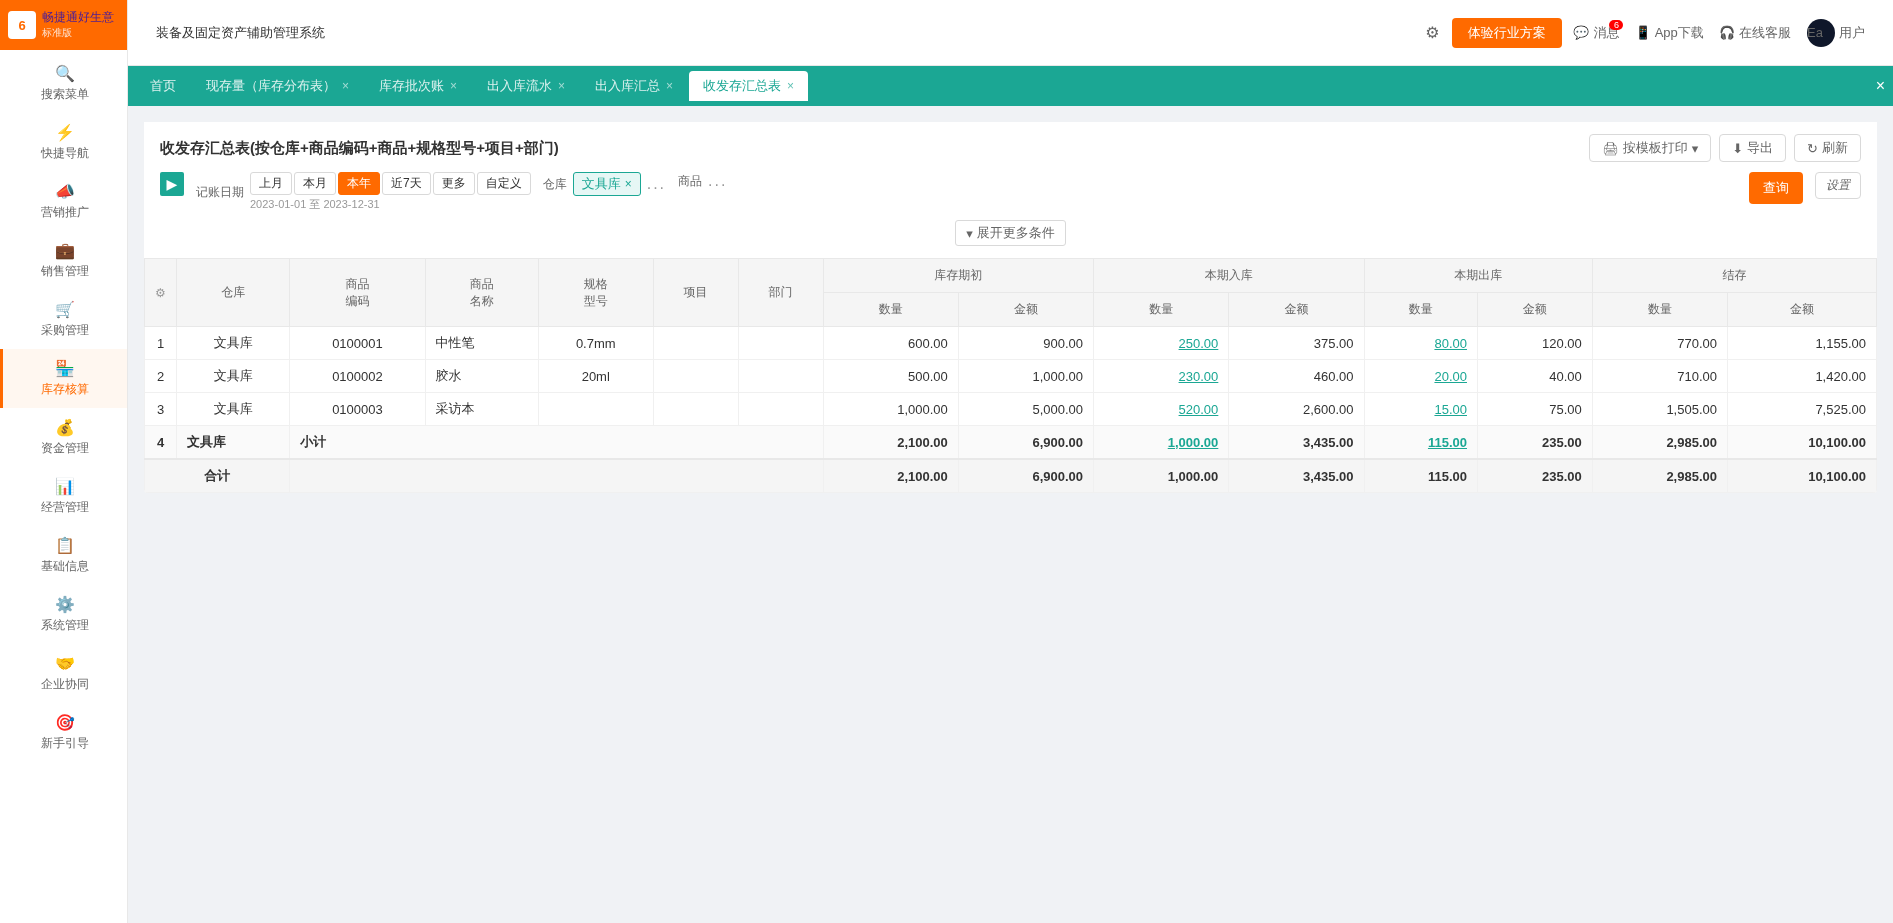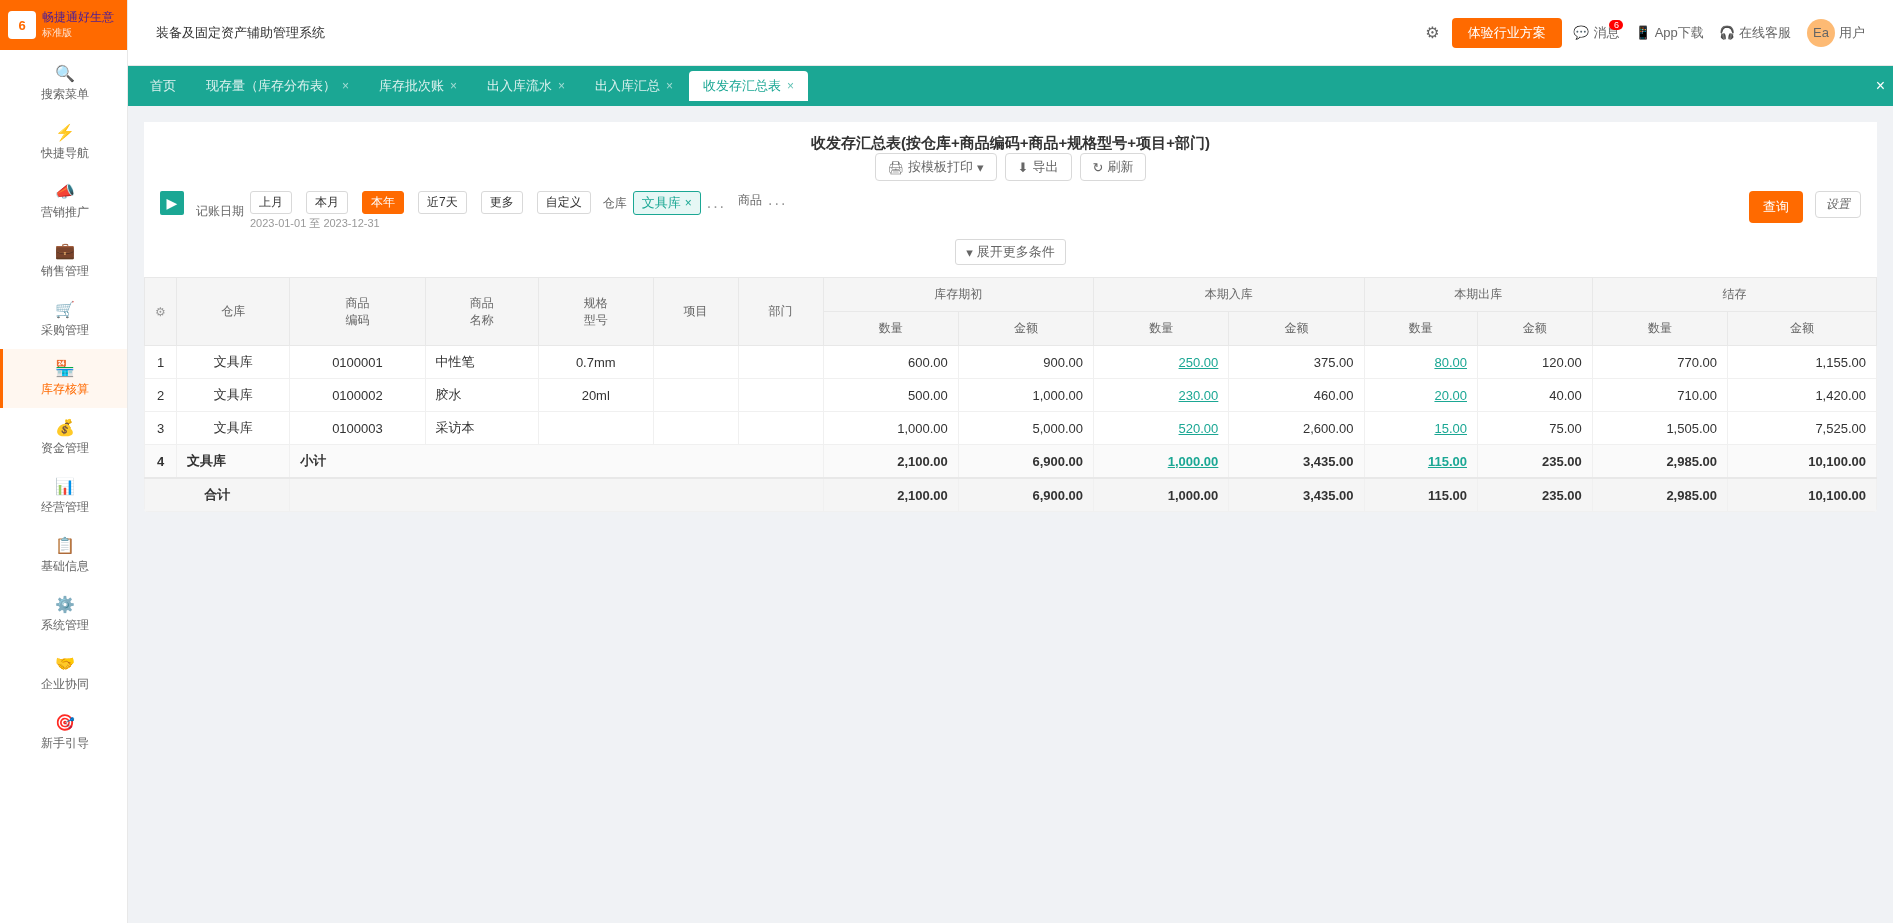--- a/index.html
+++ b/index.html
@@ -23,40 +23,40 @@
     
     .topbar { height: 66px; background: #fff; border-bottom: 1px solid #e8e8e8; display: flex; align-items: center; padding: 0 28px; gap: 12px; }
     .topbar-title { flex: 1; color: #333; font-size: 13px; }
     .topbar-actions { display: flex; align-items: center; gap: 12px; }
     .topbar-btn-orange { background: #ff6a00; color: #fff; border: none; padding: 6px 16px; border-radius: 4px; cursor: pointer; font-size: 13px; }
     .topbar-gear { color: #666; cursor: pointer; font-size: 16px; }
     .topbar-right { display: flex; align-items: center; gap: 16px; color: #666; font-size: 13px; }
     .topbar-badge { position: relative; }
     .badge-dot { position: absolute; top: -4px; right: -4px; background: #f00; color: #fff; border-radius: 10px; font-size: 9px; padding: 0 3px; min-width: 14px; text-align: center; }
     .topbar-user { display: flex; align-items: center; gap: 4px; cursor: pointer; }
-    .user-avatar { width: 28px; height: 28px; background: #fdba74; border-radius: 50%; display: flex; align-items: center; justify-content: center; font-size: 11px; overflow: hidden; }
+    .user-avatar { width: 28px; height: 28px; background: #0f172a; border-radius: 50%; display: flex; align-items: center; font-size: 11px; overflow: hidden; }
 
     
     .tabs-bar { background: #1ba794; display: flex; align-items: center; padding: 0 8px; height: 40px; gap: 2px; }
     .tab { display: flex; align-items: center; gap: 4px; padding: 6px 14px; cursor: pointer; color: rgba(255,255,255,0.85); font-size: 13px; border-radius: 4px 4px 0 0; white-space: nowrap; }
     .tab.active { background: #fff; color: #1ba794; }
     .tab-close { color: inherit; opacity: 0.7; font-size: 12px; margin-left: 2px; }
     .tabs-close-all { margin-left: auto; color: #fff; cursor: pointer; font-size: 16px; }
 
     
     .content { flex: 1; overflow-y: auto; padding: 16px; background: #f0f2f5; }
-    .page-title-row { display: flex; align-items: center; justify-content: space-between; margin-bottom: 10px; flex-direction: column; }
+    .page-title-row { display: flex; align-items: center; justify-content: space-between; margin-bottom: 10px; }
     .page-title { font-size: 15px; font-weight: bold; color: #333; }
     .page-actions { display: flex; gap: 8px; align-items: center; }
     .btn-outline { border: 1px solid #d9d9d9; background: #fff; padding: 4px 12px; border-radius: 4px; cursor: pointer; color: #666; font-size: 12px; display: flex; align-items: center; gap: 4px; }
     .btn-primary { background: #ff6a00; color: #fff; border: none; padding: 7px 14px; border-radius: 4px; cursor: pointer; font-size: 13px; }
     .btn-settings { border: 1px solid #d9d9d9; background: #fff; padding: 4px 10px; border-radius: 4px; cursor: pointer; color: #666; font-size: 12px; font-style: italic; }
     .filter-section { display: flex; align-items: center; gap: 6px; }
     .filter-label { color: #666; font-size: 12px; white-space: nowrap; }
-    .date-btns { display: flex; gap: 14px; }
+    .date-btns { display: flex; gap: 2px; }
     .date-btn { padding: 2px 8px; border: 1px solid #d9d9d9; background: #fff; border-radius: 3px; cursor: pointer; font-size: 12px; color: #333; }
     .date-btn.active { background: #ff6a00; color: #fff; border-color: #ff6a00; }
     .date-range { color: #999; font-size: 11px; margin-top: 2px; }
     .warehouse-tag { display: flex; align-items: center; gap: 4px; background: #e6f7f5; border: 1px solid #1ba794; border-radius: 3px; padding: 2px 8px; color: #1ba794; font-size: 12px; }
     .tag-close { cursor: pointer; font-size: 12px; }
     .filter-dots { color: #999; cursor: pointer; font-size: 16px; letter-spacing: 2px; }
     .expand-btn { display: flex; align-items: center; gap: 4px; color: #666; cursor: pointer; font-size: 12px; border: 1px solid #d9d9d9; background: #fff; padding: 3px 10px; border-radius: 3px; }
 
     
     .toggle-arrow { width: 24px; height: 24px; background: #1ba794; border-radius: 2px; display: flex; align-items: center; justify-content: center; cursor: pointer; color: #fff; font-size: 14px; }

